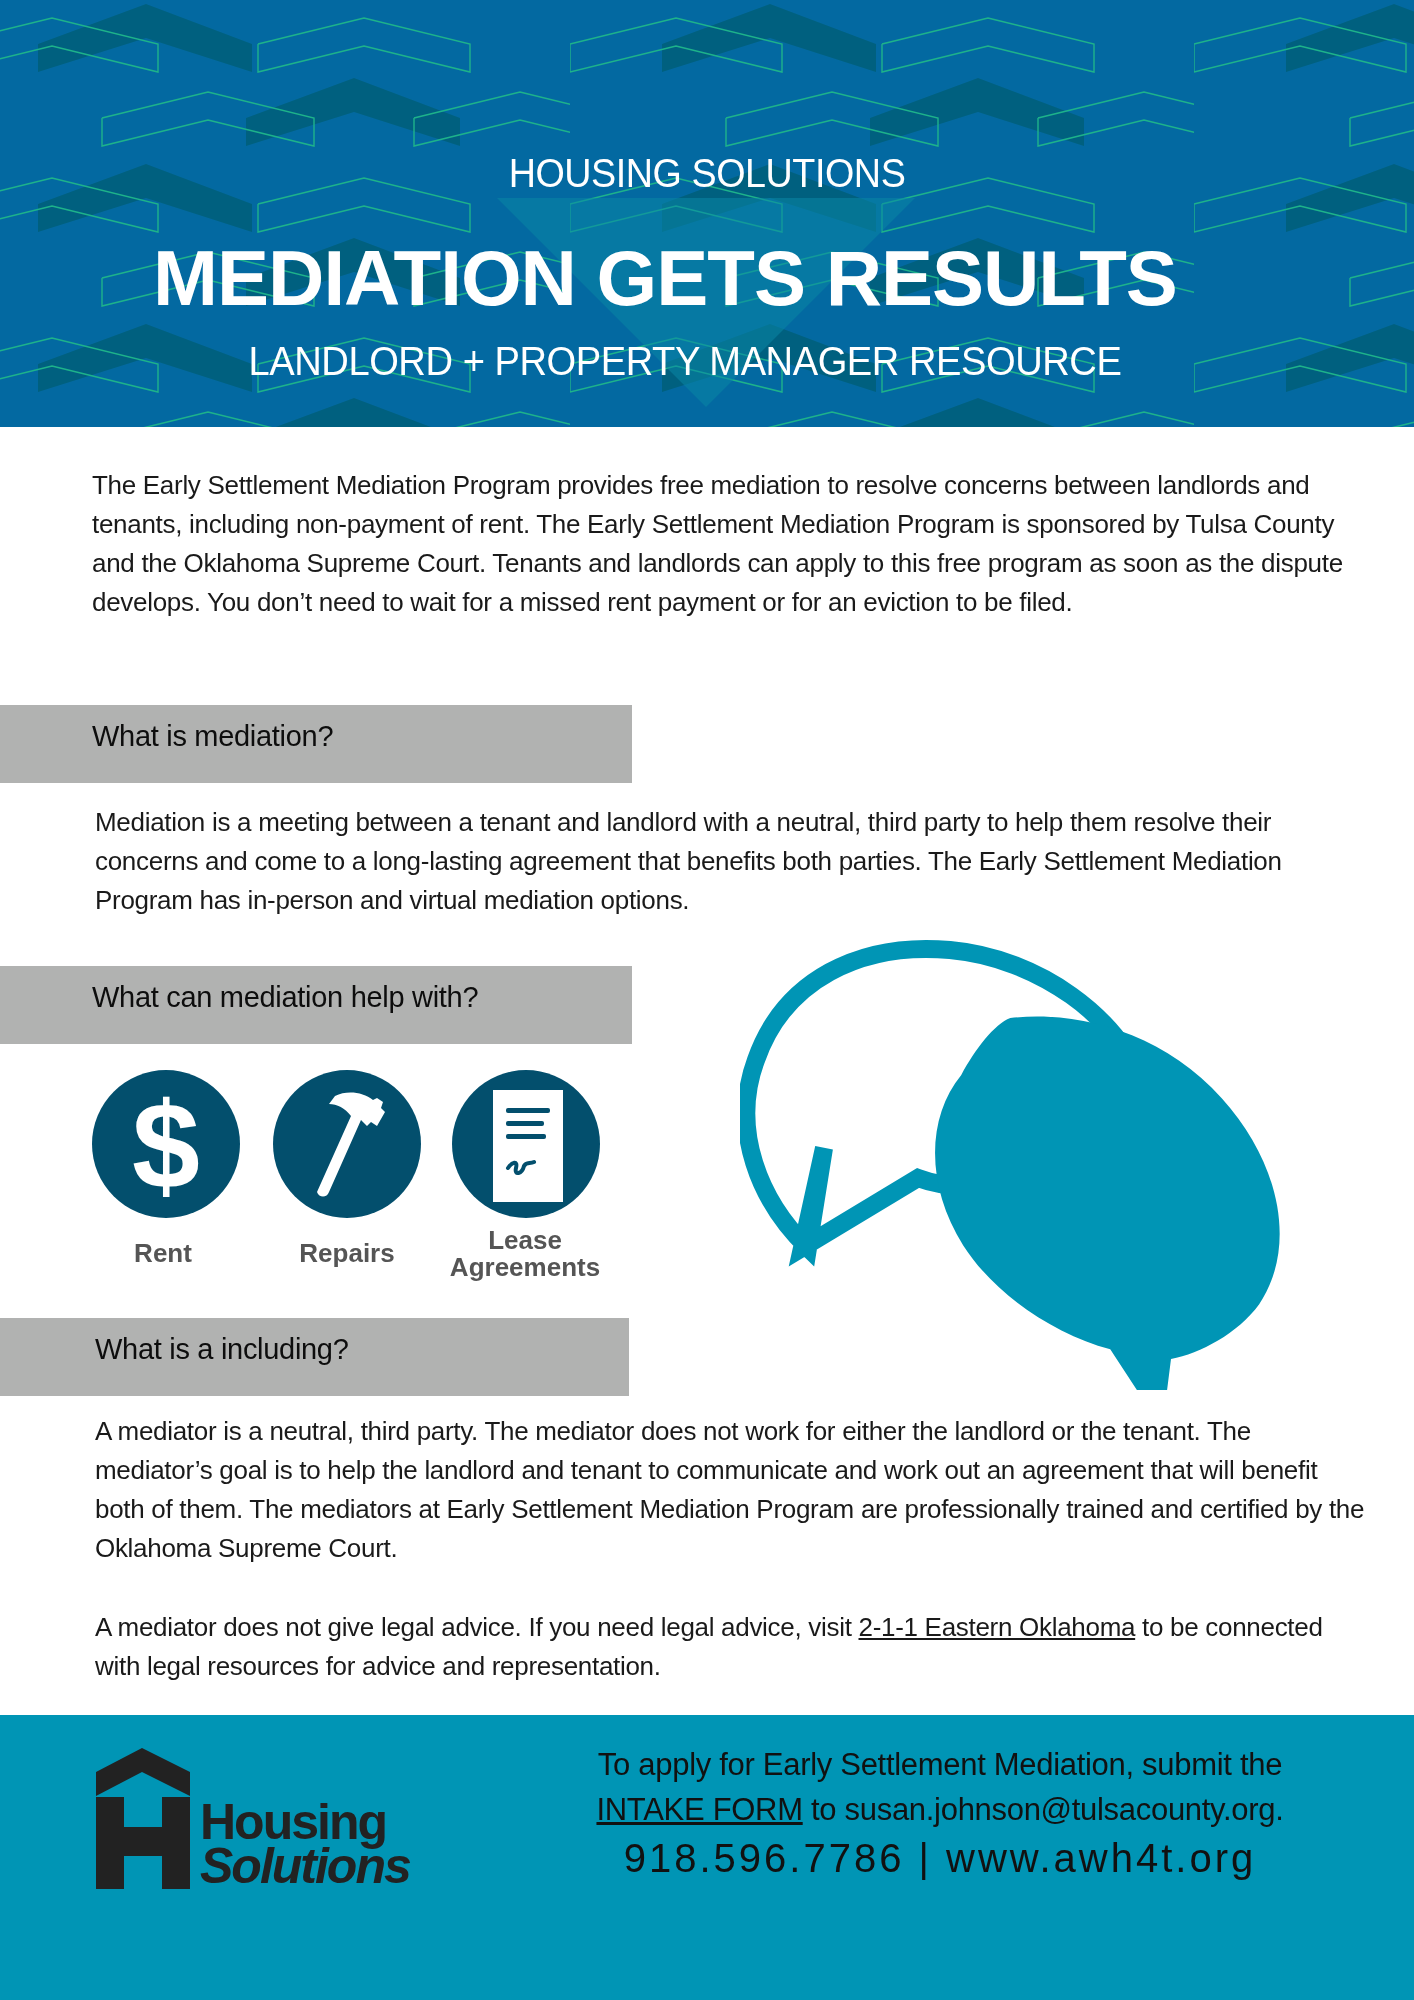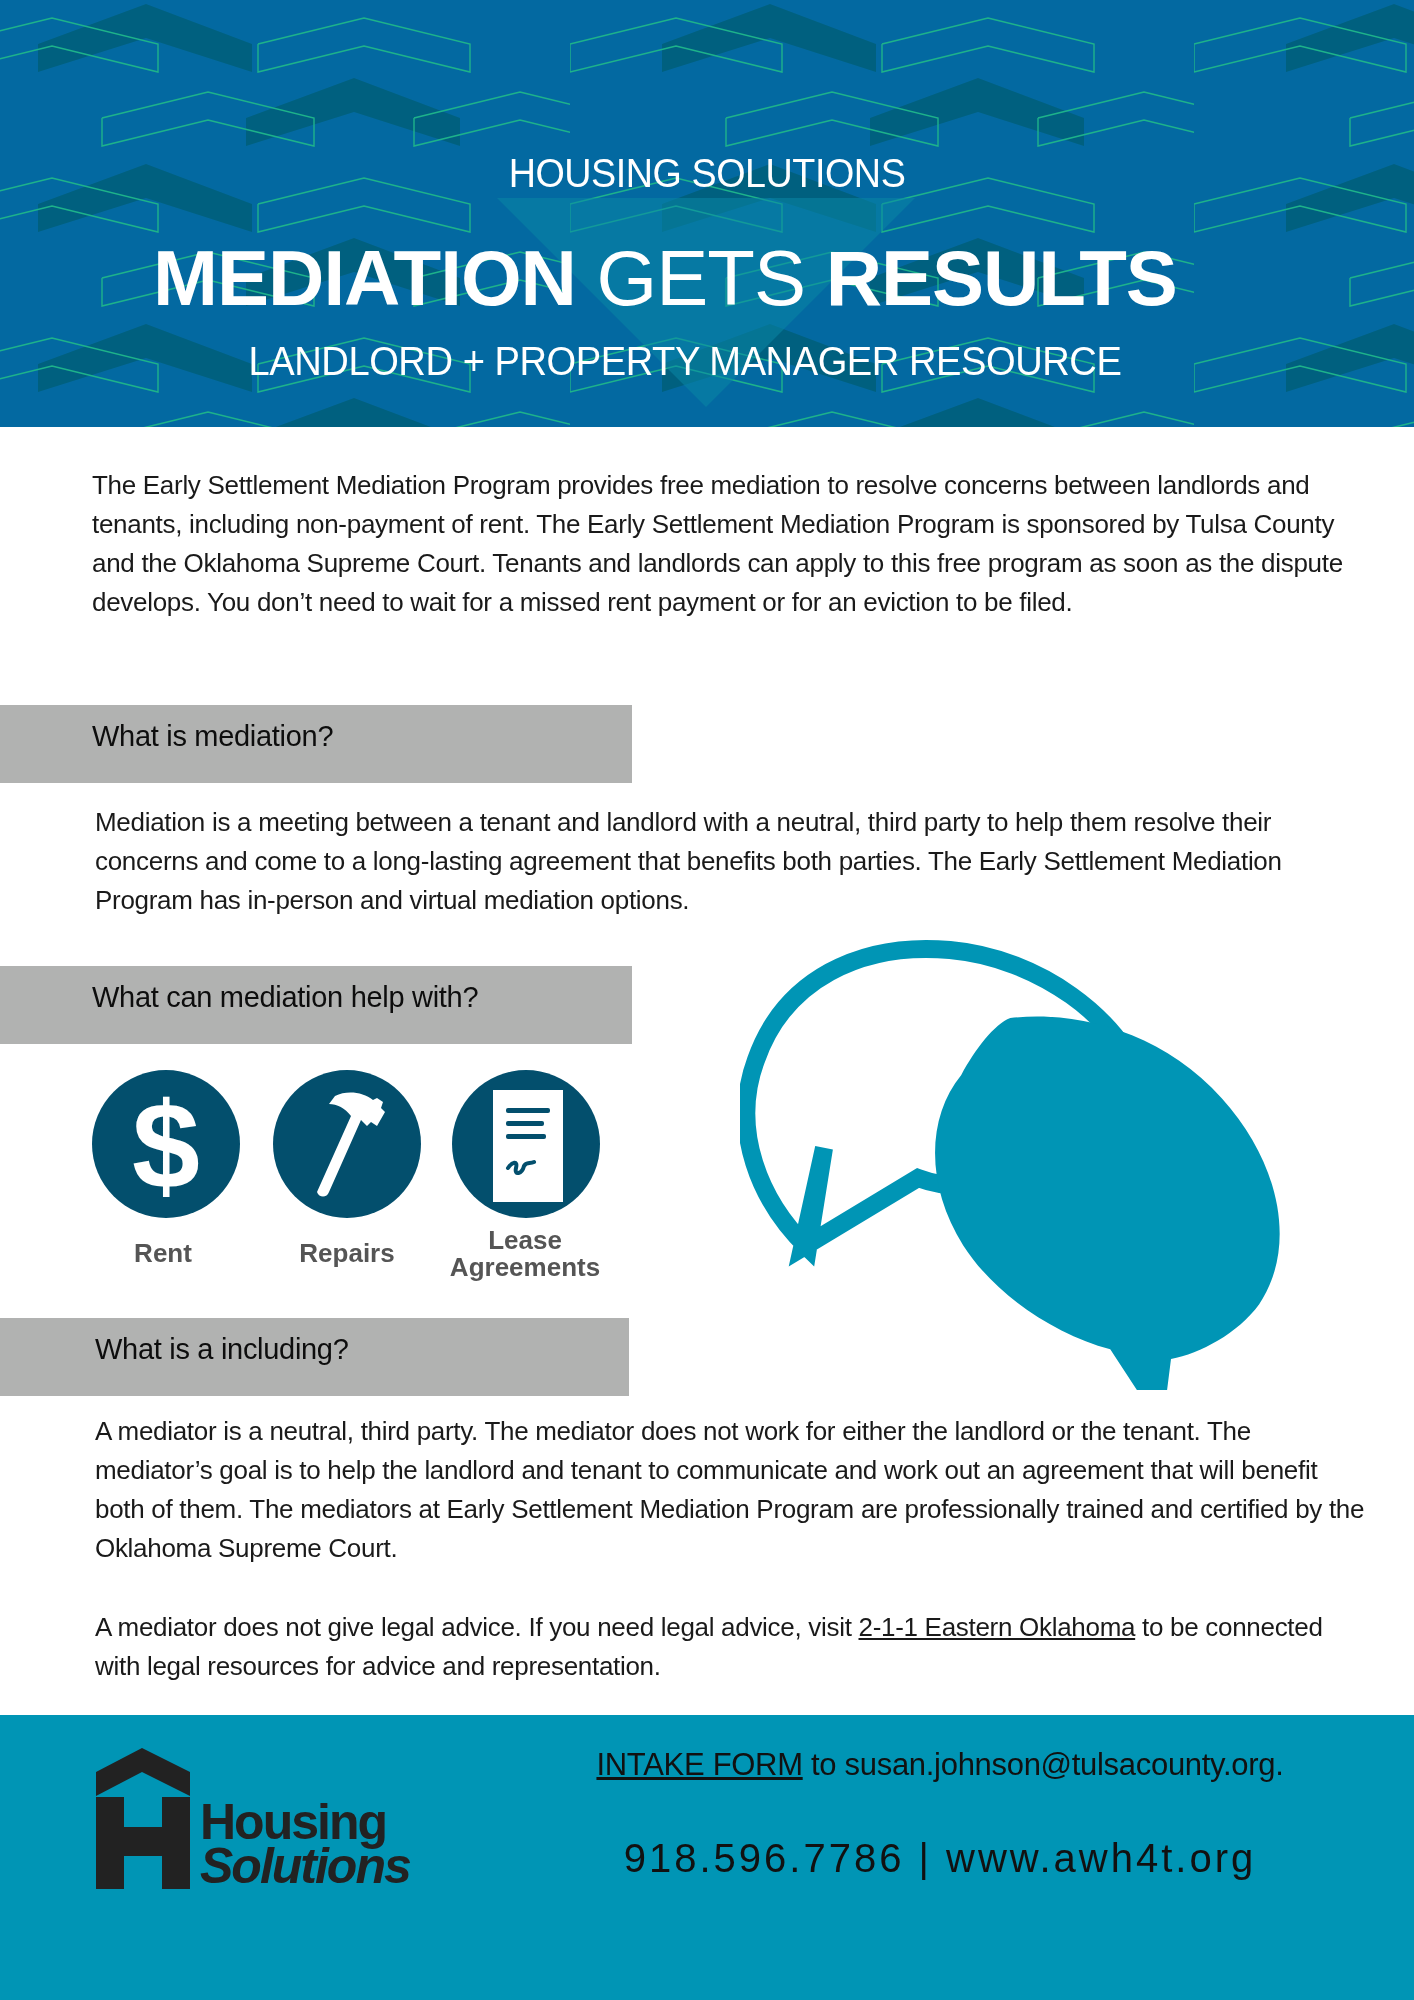--- a/index.html
+++ b/index.html
@@ -5,21 +5,21 @@
   html, body { margin:0; padding:0; }
   body { width:1414px; height:2000px; position:relative; background:#ffffff; overflow:hidden;
          font-family:"Liberation Sans", sans-serif; color:#1a1a1a; }
   .header { position:absolute; left:0; top:0; width:1414px; height:427px; background:#0369a1; overflow:hidden; }
   .header svg.pattern { position:absolute; left:0; top:0; }
   .h-kicker { position:absolute; left:0; width:1414px; top:150px; text-align:center; color:#fff;
               font-size:41px; font-weight:normal; letter-spacing:-0.5px; transform:scaleX(0.92); }
   .h-title { position:absolute; left:0; width:1330px; top:232px; text-align:center; color:#fff;
              font-size:78px; letter-spacing:-1px; line-height:92px; }
   .h-title b { font-weight:bold; }
-  .h-title span.light { font-weight:normal;margin-top:16px; }
+  .h-title span.light { font-weight:bold;margin-top:16px; }
   .h-sub { position:absolute; left:0; width:1370px; top:338px; text-align:center; color:#fff;
            font-size:41px; letter-spacing:-0.5px; transform:scaleX(0.93); }
 
   .p { position:absolute; font-size:26px; line-height:39px; color:#1a1a1a; letter-spacing:-0.3px; }
   .intro { left:92px; top:466px; width:1260px; }
   .band { position:absolute; left:0; height:78px; background:#b1b2b1; }
   .band .lbl { position:absolute; left:92px; top:0; line-height:62px; font-size:29px; color:#0d0d0d; letter-spacing:-0.3px; }
   .band1 { top:705px; width:632px; }
   .band2 { top:966px; width:632px; }
   .band3 { top:1318px; width:629px; }
@@ -128,19 +128,20 @@
 <div class="footer"></div>
 <svg class="logo" width="110" height="145">
   <polygon points="8,24 54,0 102,24 102,48 54,24 8,48" fill="#222"></polygon>
   <polygon points="8,49 36,49 36,79 74,79 74,49 102,49 102,141 74,141 74,108 36,108 36,141 8,141" fill="#222"></polygon>
 </svg>
 <div class="logo-text">
   <span>Housing</span>
   <span class="l2">Solutions</span>
 </div>
 <div class="cta">
+  <div>To apply for Early Settlement Mediation, submit the</div>
   <div><a class="u">INTAKE FORM</a><span> to susan.johnson@tulsacounty.org.</span></div>
 </div>
 <div class="contact">
   <span>918.596.7786</span>
   <span>|</span>
   <span>www.awh4t.org</span>
 </div>
 
 </body></html>

